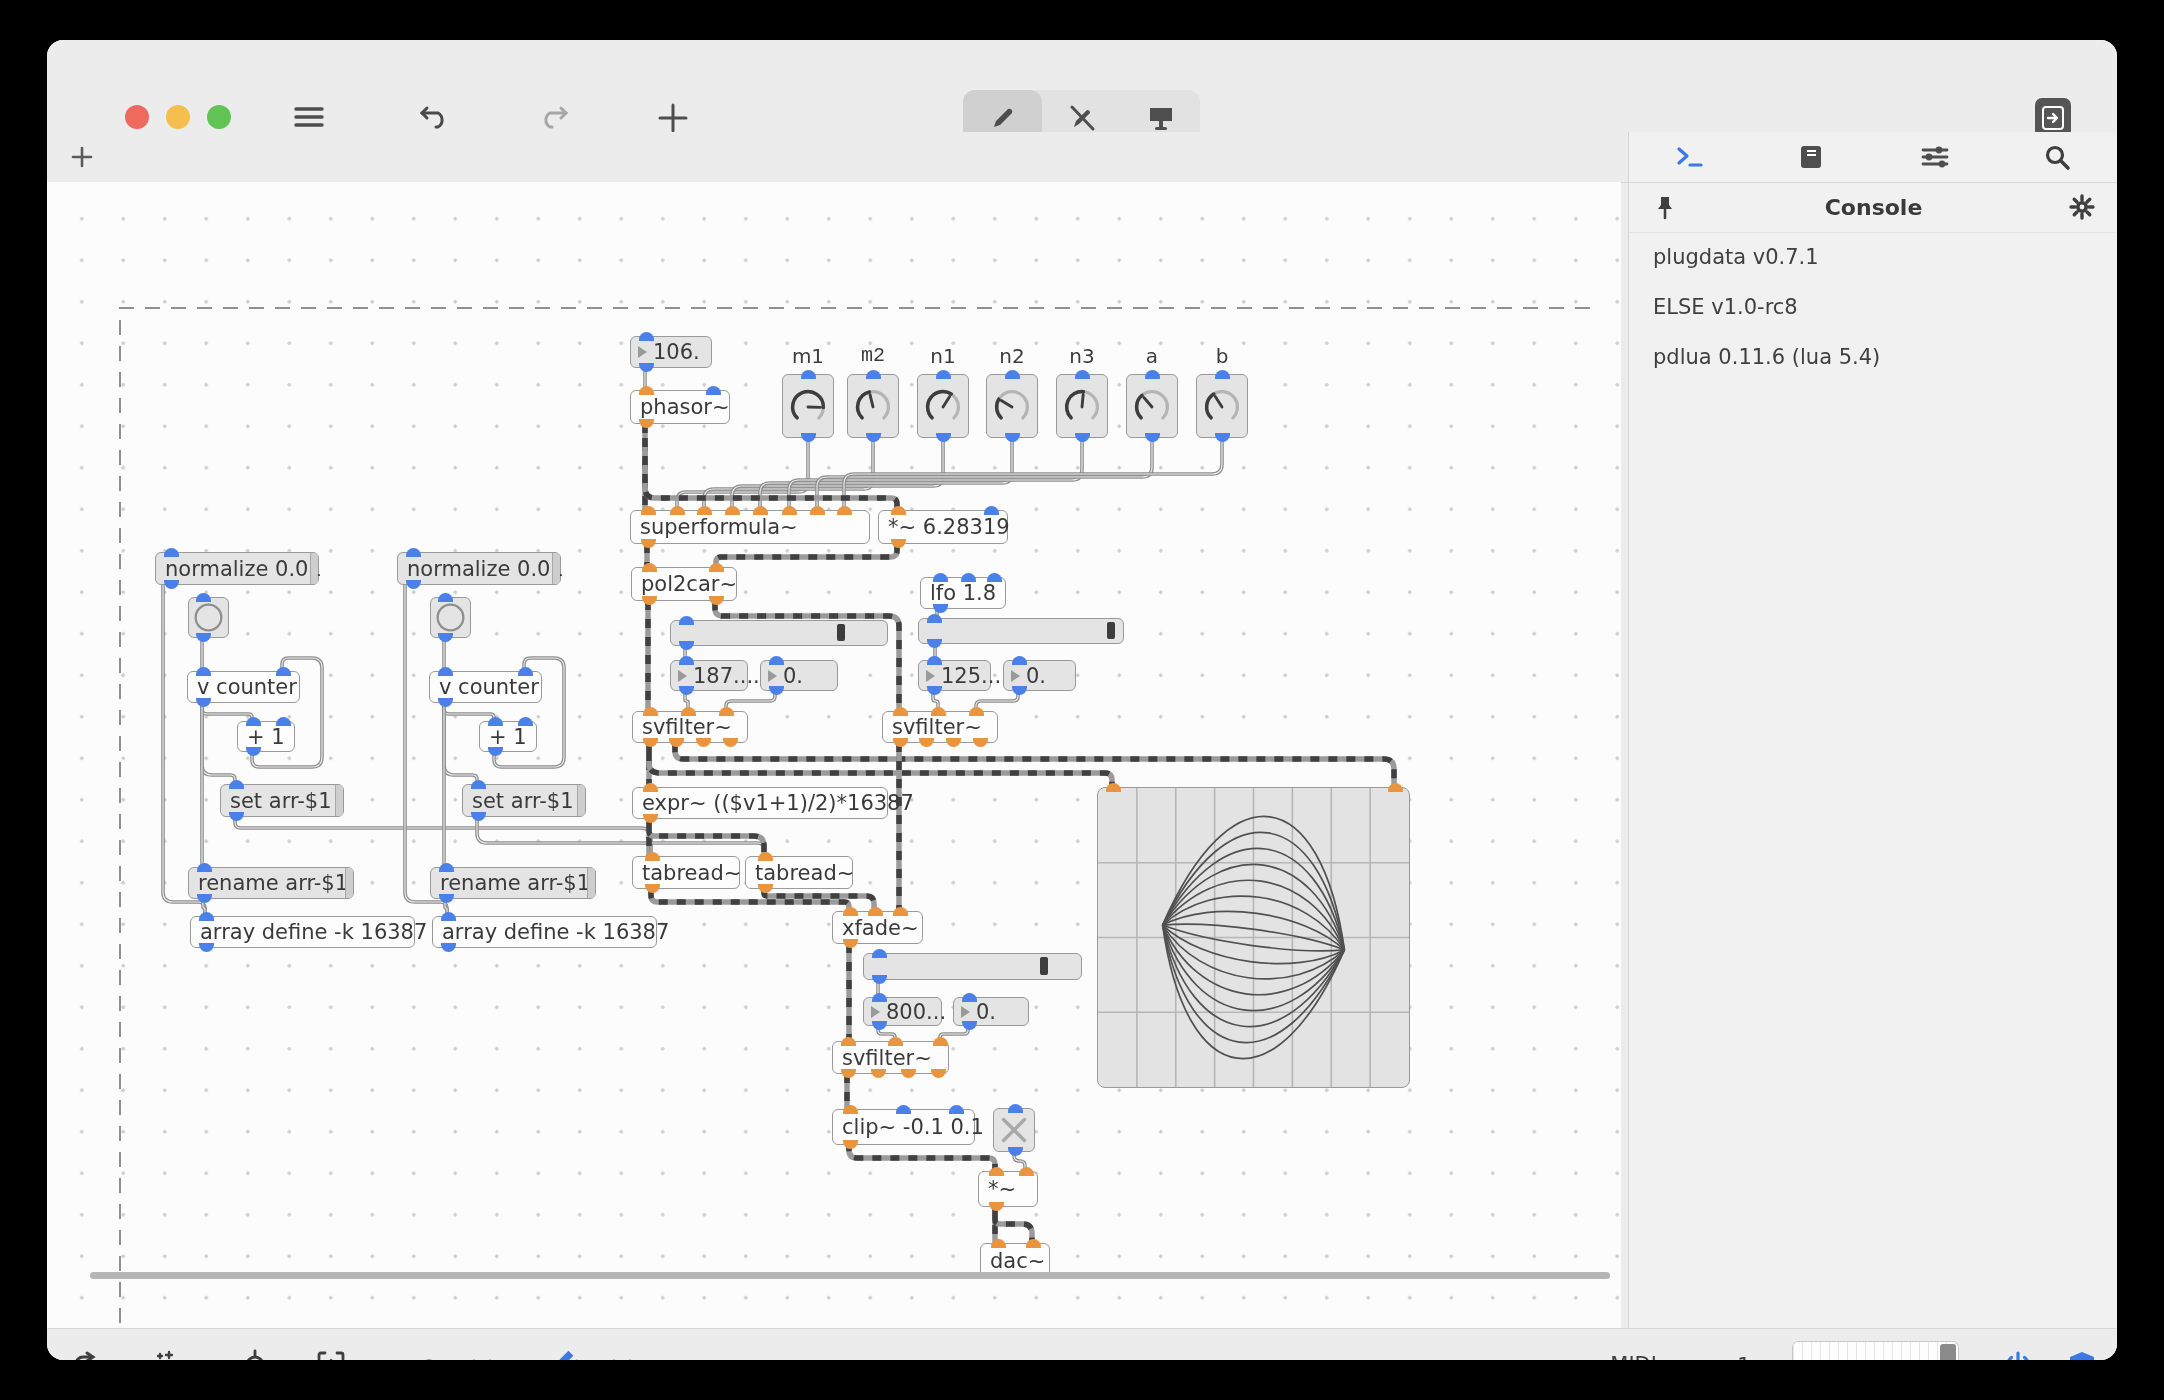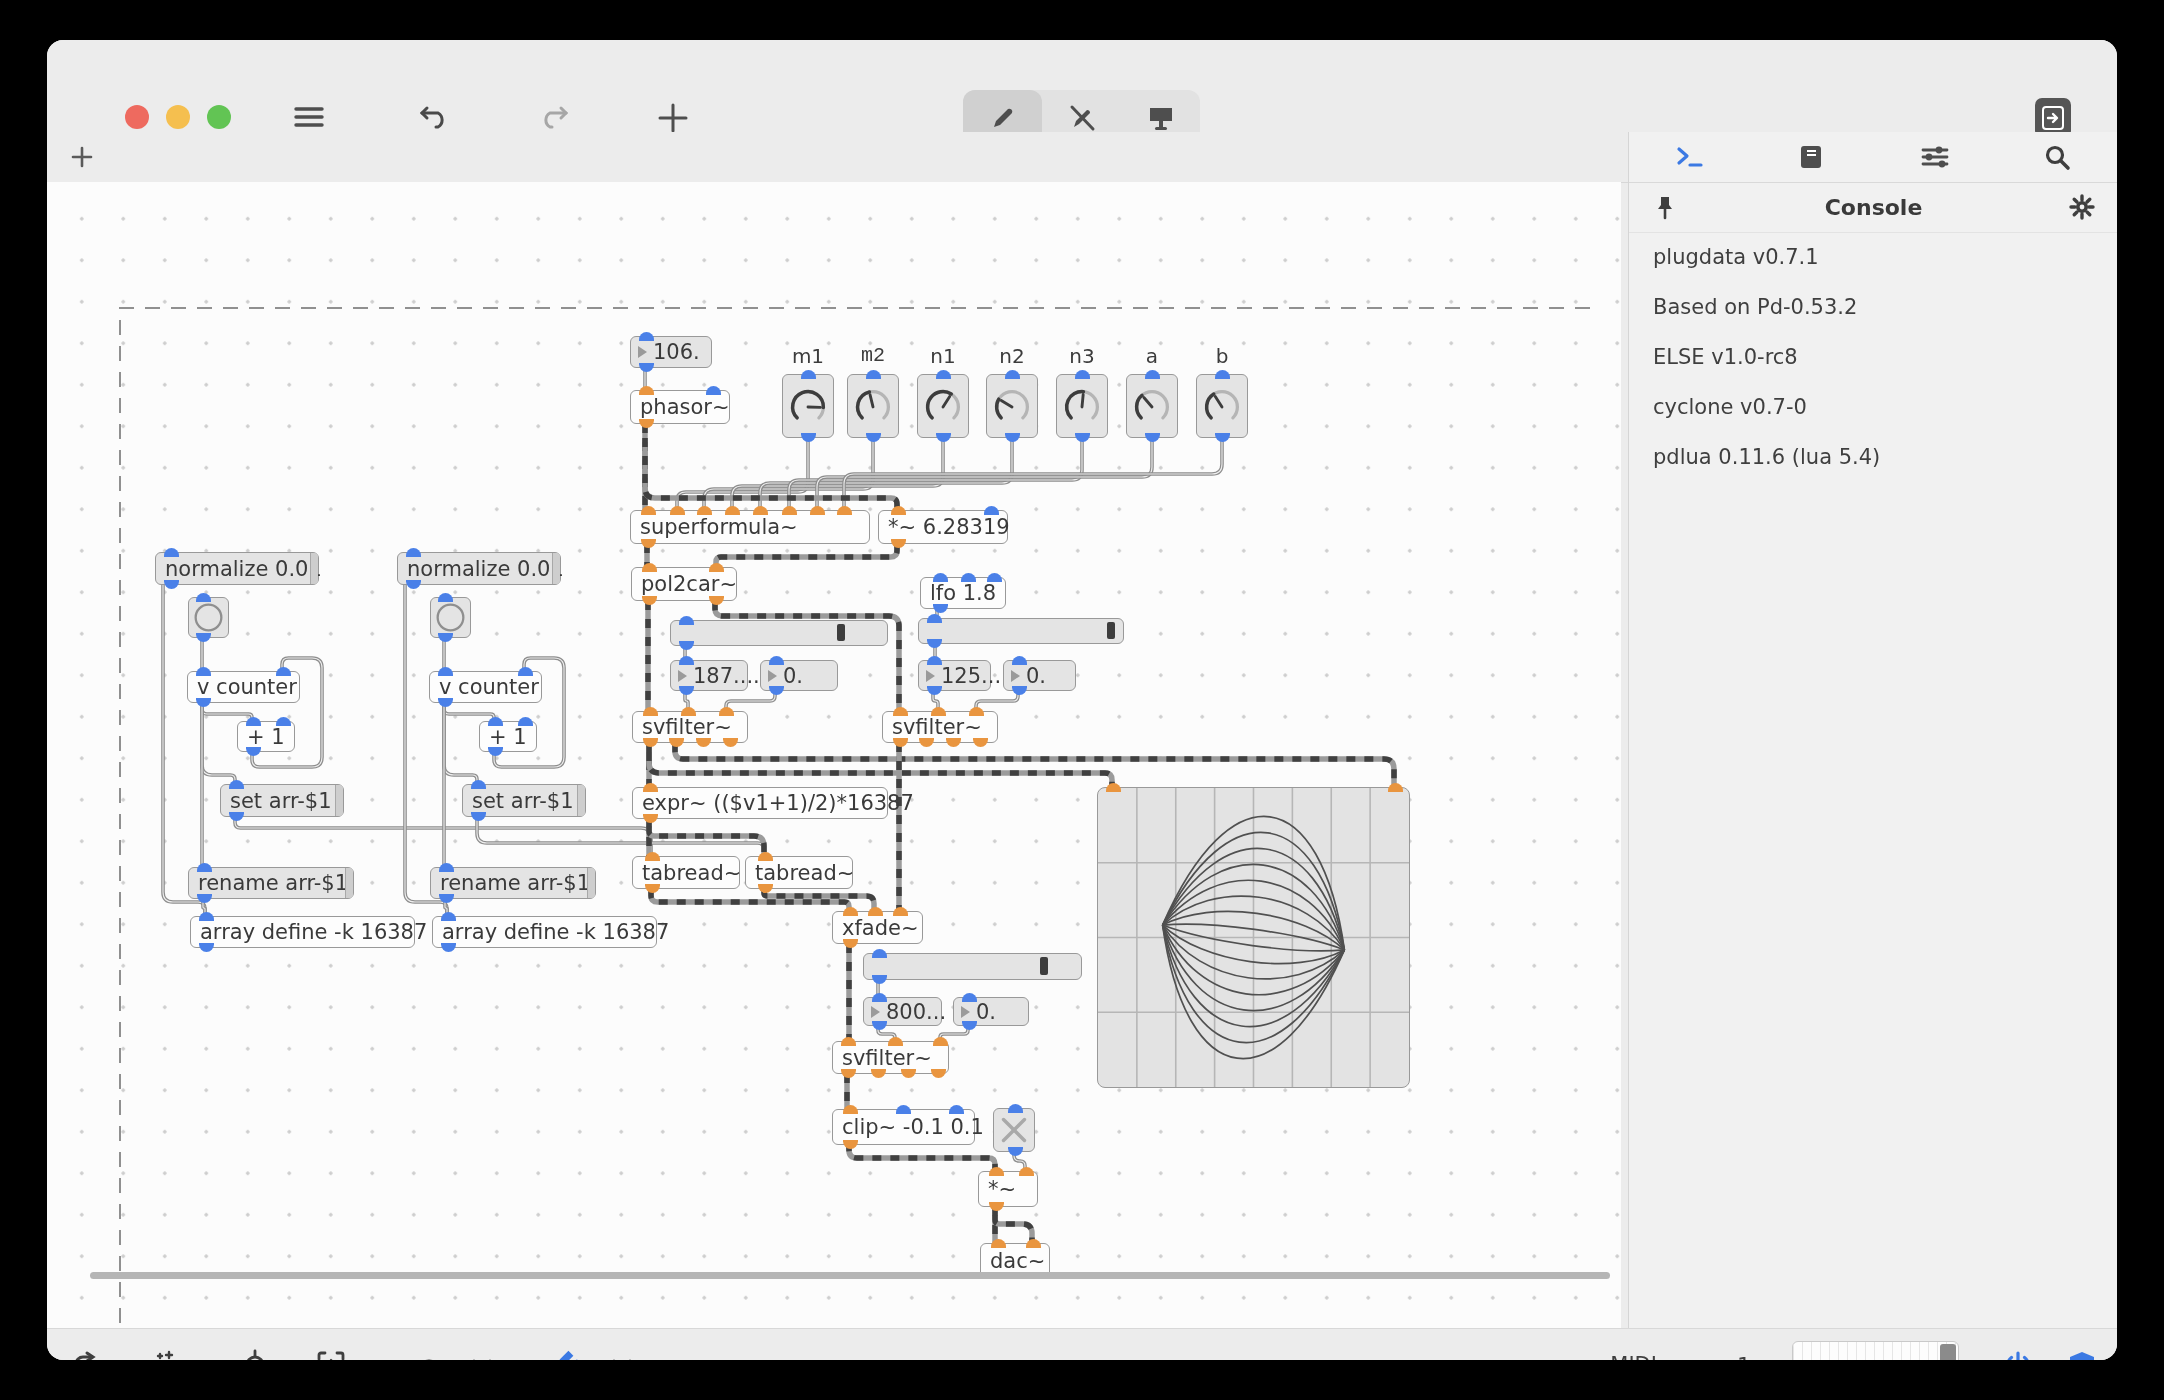--- a/index.html
+++ b/index.html
@@ -662,23 +662,21 @@
                   <line x1="5.2" y1="20.8" x2="8" y2="18"></line>
                   <line x1="18" y1="8" x2="20.8" y2="5.2"></line>
                 </g>
               </g>
               <circle cx="13" cy="13" r="2.4" fill="#f1f1f1"></circle>
             </svg>
       </div>
     </div>
     <div id="console-body" class="abs">
           <div class="console-line">plugdata v0.7.1</div>
-          <div class="console-line">Based on Pd-0.53.2</div>
           <div class="console-line">ELSE v1.0-rc8</div>
-          <div class="console-line">cyclone v0.7-0</div>
           <div class="console-line">pdlua 0.11.6 (lua 5.4)</div>
         </div>
   </div>
 
   <div id="statusbar" class="abs">
     <div class="sb-ic" style="width:76px">
       <svg width="30" height="30" viewBox="0 0 30 30" fill="none" stroke="#3f3f3f" stroke-width="3" stroke-linecap="round">
             <path d="M6 25 V14 a7 7 0 0 1 7 -7 h9"></path>
             <path d="M17 3 l6 4 -6 4"></path>
           </svg>

